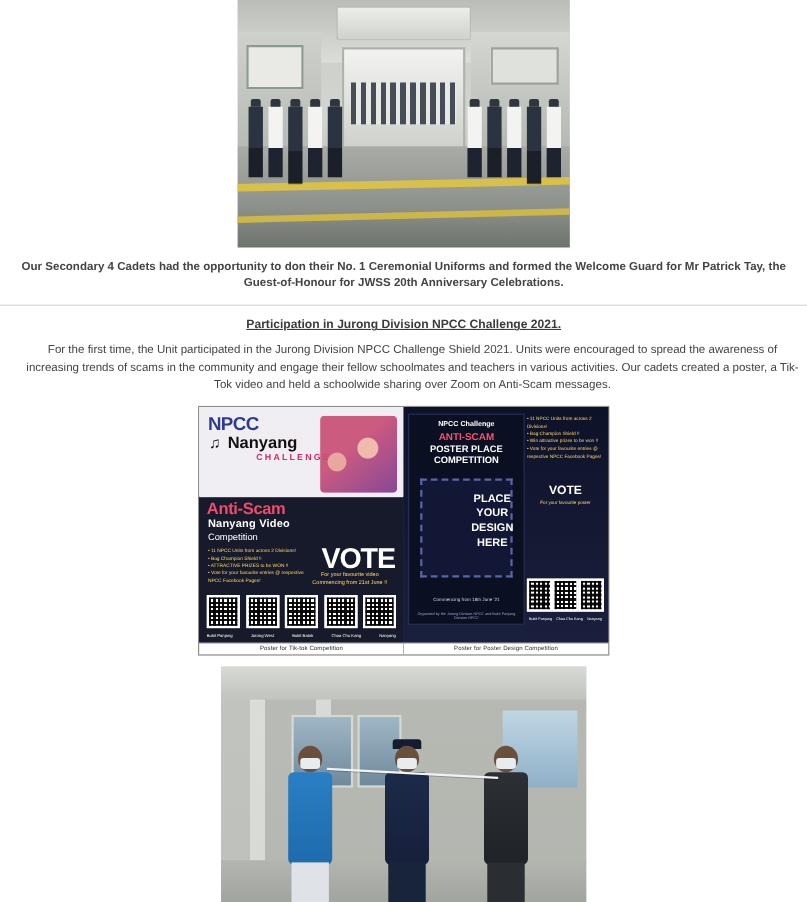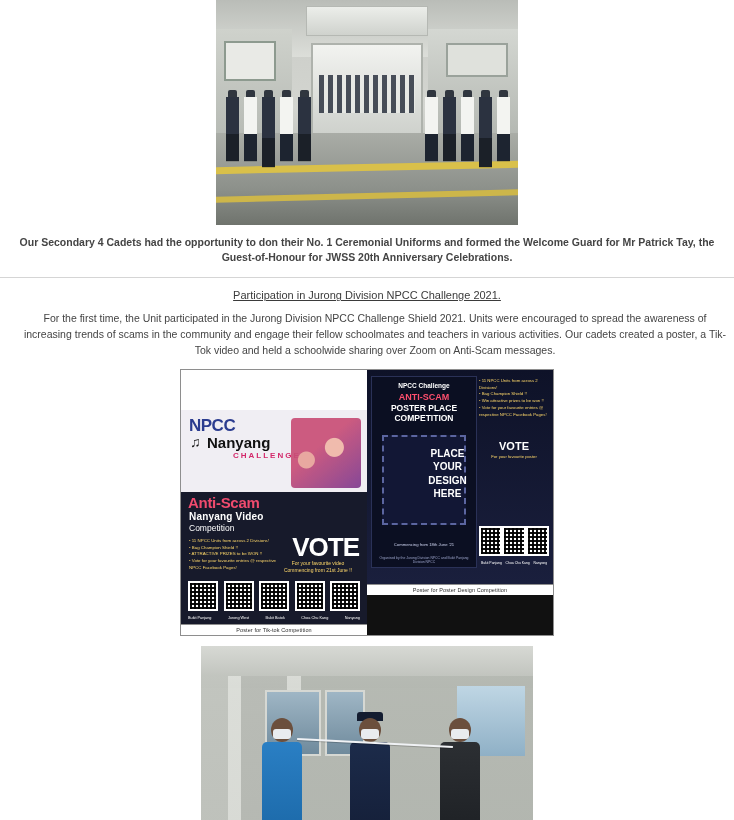--- a/index.html
+++ b/index.html
@@ -126,21 +126,21 @@
     font-weight: bold;
   }
   .divider {
     border: 0;
     border-top: 1px solid #d5d5d5;
     margin: 12px 0 0 0;
   }
   .section-heading {
     text-align: center;
     font-size: 11px;
-    font-weight: normal;
+    font-weight: bold;
     color: #3b3b3b;
     text-decoration: underline;
     padding: 11px 10px 0 10px;
   }
   .body-text {
     text-align: center;
     font-size: 10.5px;
     line-height: 1.5;
     color: #444444;
     padding: 10px 6px 0 22px;
@@ -172,21 +172,21 @@
     font-size: 5.5px;
     text-align: center;
     background: #ffffff;
     color: #2f2f2f;
     padding: 2px 0 2px 0;
     border-top: 1px solid #8e8e8e;
     letter-spacing: .1px;
     white-space: nowrap;
   }
   
-  .p1 { width: 186px; margin-top: 40px; }
+  .p1 { width: 186px; }
   .p1 .poster-inner {
     background: linear-gradient(#f2f0f4 0 38%, #171a2b 38% 100%);
   }
   .p1-top {
     position: absolute; left: 0; top: 0; right: 0; height: 82px;
     background: #f0eef3;
   }
   .p1-npcc {
     position: absolute; left: 8px; top: 6px;
     font-size: 17px; font-weight: bold; color: #2b3c8f;

